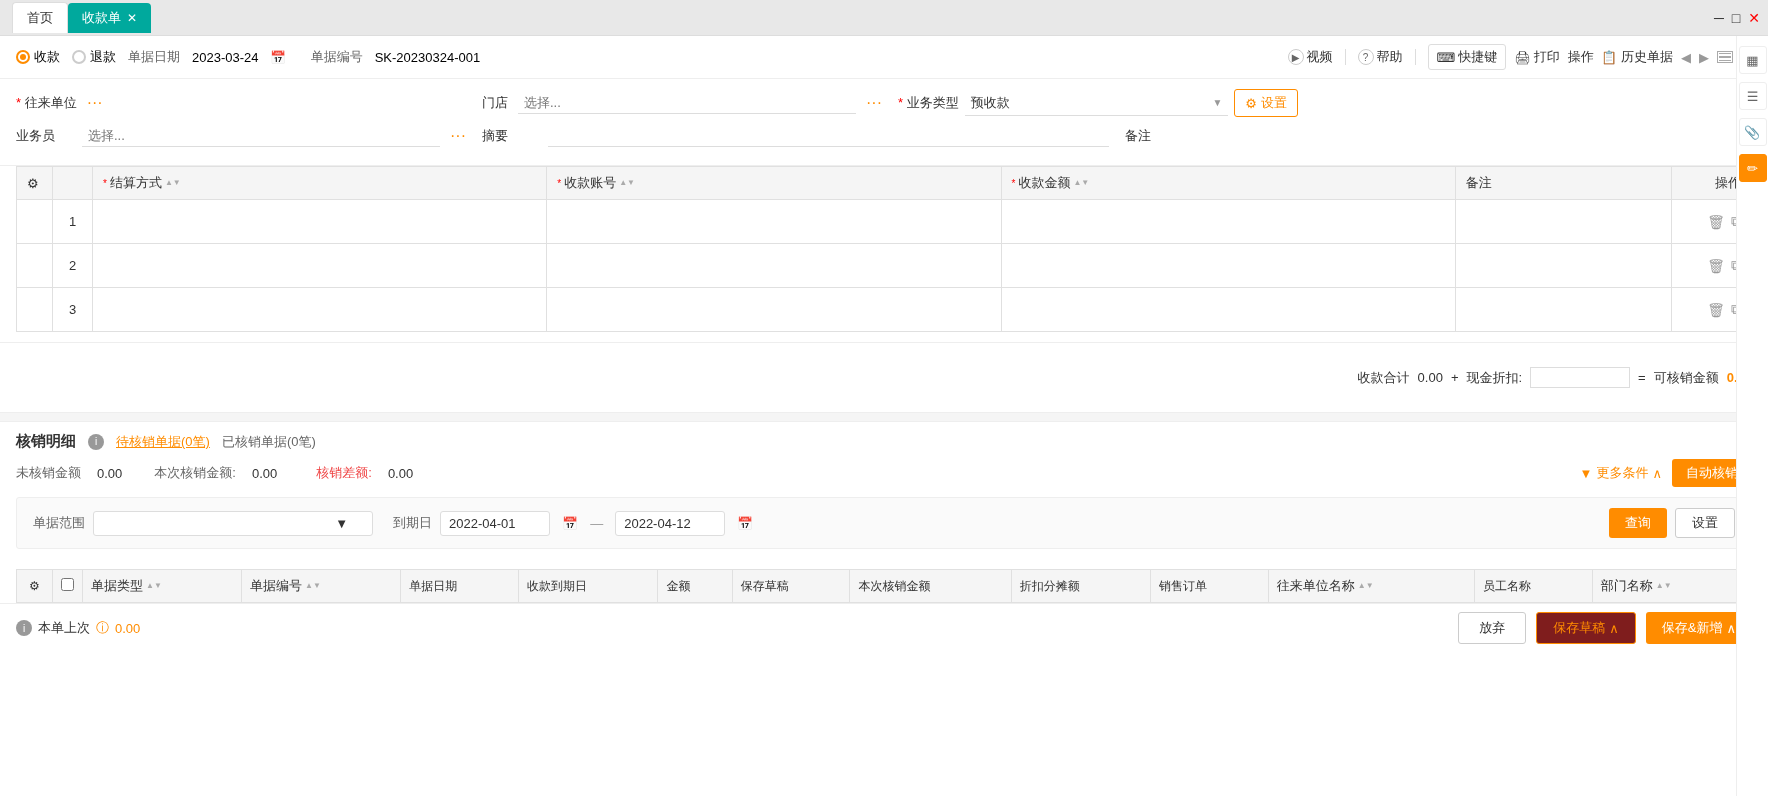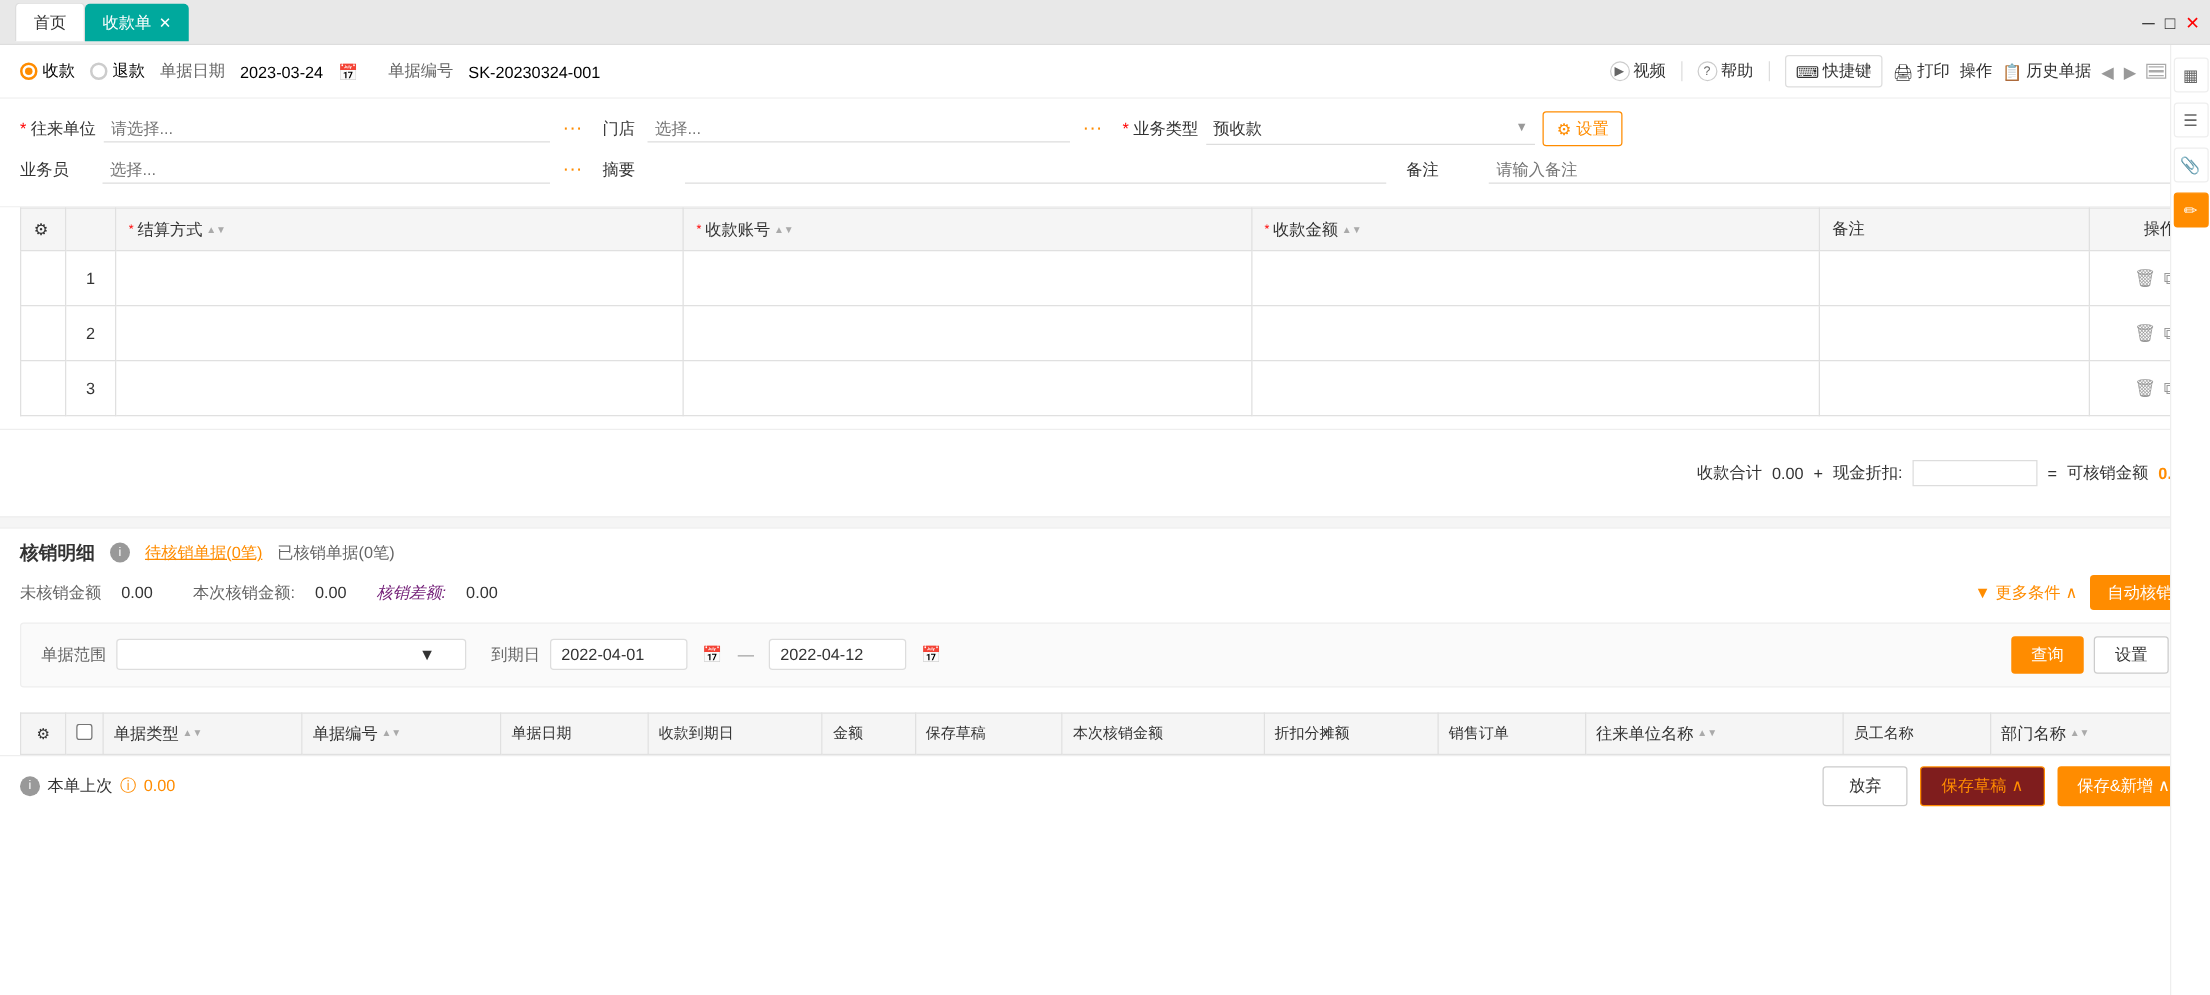--- a/index.html
+++ b/index.html
@@ -237,21 +237,20 @@
           <div style="height:2px;background:#fff;"></div>
         </div>
       </div>
     </div>
   </div>
 
   <div class="form-area">
     <div class="form-row">
       <div class="form-field" style="max-width:450px;">
         <span class="field-label required">往来单位</span>
-        <input class="field-input" type="text" style="color: rgb(153, 153, 153); border-top: none; border-right: none; border-left: none; border-image: initial; border-bottom: 1px solid rgb(221, 221, 221); flex: 1 1 0%; padding: 3px 6px; outline: none;" placeholder="请选择...">
         <span class="field-ellipsis">···</span>
       </div>
       <div class="form-field" style="max-width:400px;">
         <span class="field-label" style="min-width:30px;">门店</span>
         <input class="field-input" type="text" style="color: rgb(153, 153, 153); border-top: none; border-right: none; border-left: none; border-image: initial; border-bottom: 1px solid rgb(221, 221, 221); flex: 1 1 0%; padding: 3px 6px; outline: none;" placeholder="选择...">
         <span class="field-ellipsis">···</span>
       </div>
       <div class="form-field" style="max-width:400px;">
         <span class="field-label required">业务类型</span>
         <div class="field-select" style="flex:1;border:none;border-bottom:1px solid #ddd;">
@@ -269,21 +268,20 @@
         <span class="field-label">业务员</span>
         <input class="field-input" type="text" style="color: rgb(153, 153, 153); border-top: none; border-right: none; border-left: none; border-image: initial; border-bottom: 1px solid rgb(221, 221, 221); flex: 1 1 0%; padding: 3px 6px; outline: none;" placeholder="选择...">
         <span class="field-ellipsis">···</span>
       </div>
       <div class="form-field" style="flex:1.2;">
         <span class="field-label">摘要</span>
         <input class="field-input" type="text" style="border-top: none; border-right: none; border-left: none; border-image: initial; border-bottom: 1px solid rgb(221, 221, 221); flex: 1 1 0%; padding: 3px 6px; outline: none;">
       </div>
       <div class="form-field" style="flex:1.2;">
         <span class="field-label">备注</span>
-        <input class="field-input" type="text" style="color: rgb(153, 153, 153); border-top: none; border-right: none; border-left: none; border-image: initial; border-bottom: 1px solid rgb(221, 221, 221); flex: 1 1 0%; padding: 3px 6px; outline: none;" placeholder="请输入备注">
       </div>
     </div>
   </div>
 
   <div class="table-section">
     <table class="data-table">
       <thead>
         <tr>
           <th class="gear-icon-cell">⚙</th>
           <th style="width:40px;"></th>
@@ -378,21 +376,21 @@
       <div class="verify-info-icon">i</div>
       <span class="verify-tab active" style="color:#ff8c00;">待核销单据(0笔)</span>
       <span class="verify-tab" style="color:#666;">已核销单据(0笔)</span>
     </div>
 
     <div class="verify-stats">
       <span style="color:#666;">未核销金额</span>
       <span>0.00</span>
       <span style="color:#666;margin-left:16px;">本次核销金额:</span>
       <span>0.00</span>
-      <span style="color:#701a75;margin-left:8px;font-style:italic;">核销差额:</span>
+      <span style="color:#ef4444;margin-left:23px;">核销差额:</span>
       <span>0.00</span>
       <div class="verify-right">
         <div class="filter-btn">
           <span>▼</span>
           <span>更多条件</span>
           <span>∧</span>
         </div>
         <button class="auto-btn">自动核销</button>
       </div>
     </div>

